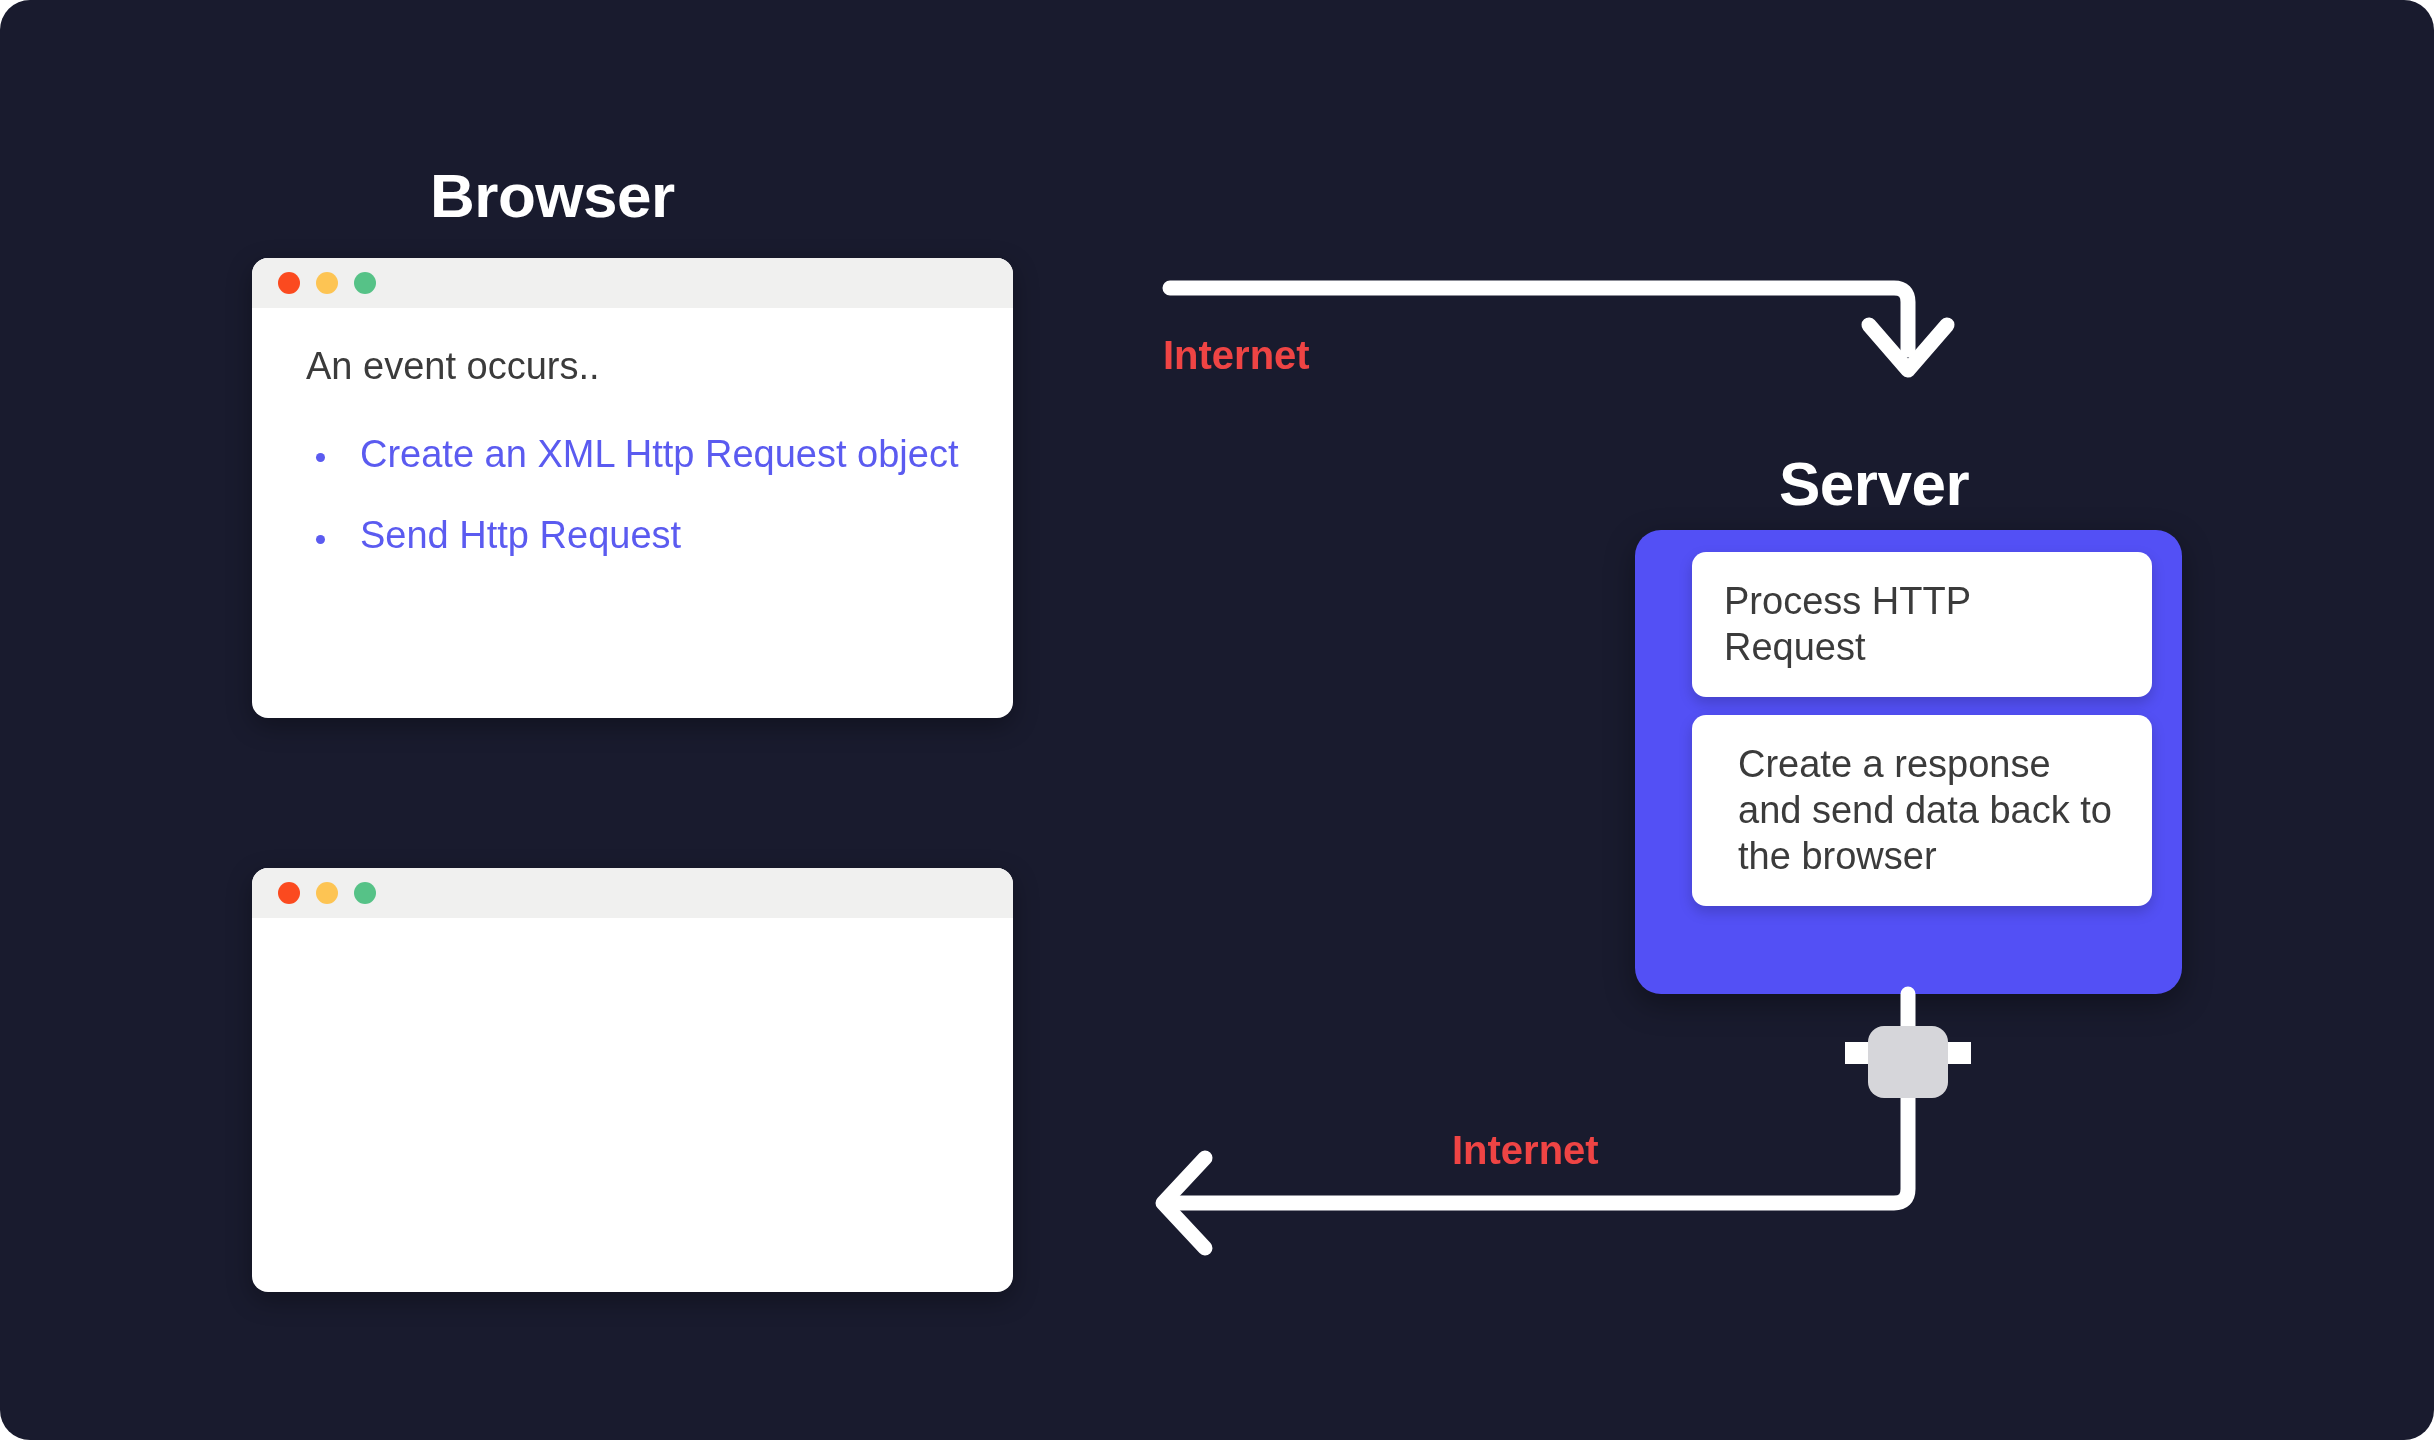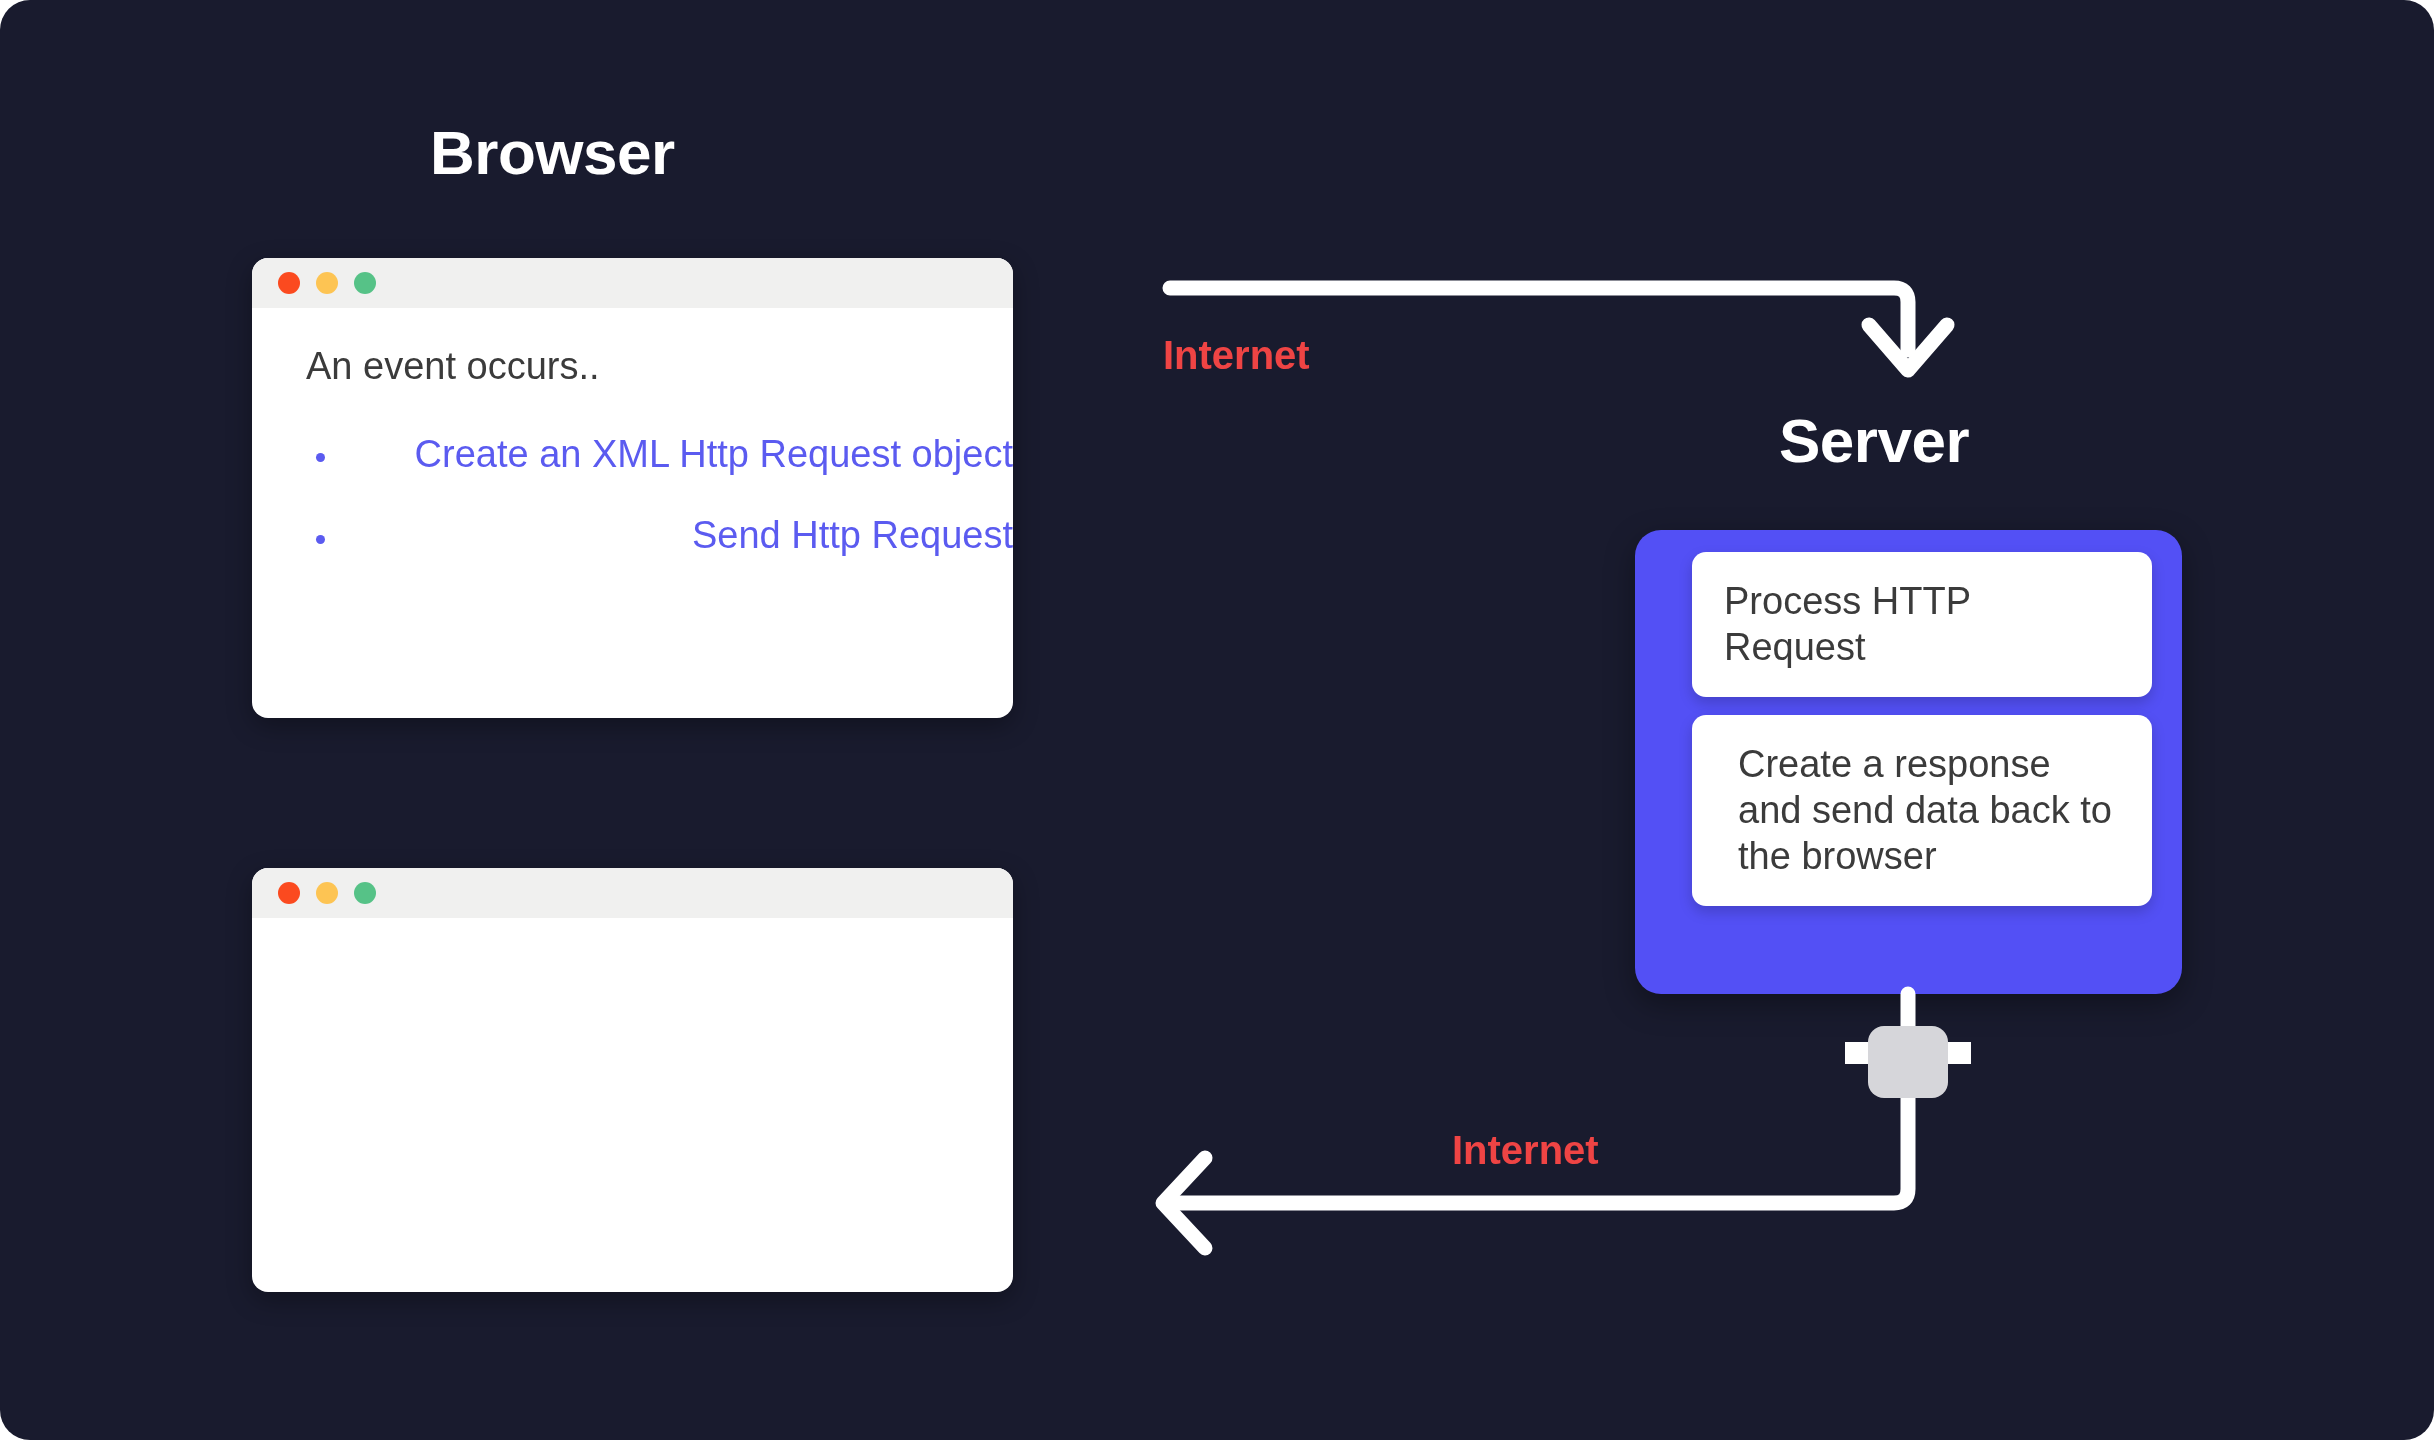--- a/index.html
+++ b/index.html
@@ -26,20 +26,21 @@
 
   
   .section-title {
     position: absolute;
     color: #ffffff;
     font-weight: bold;
     font-size: 62px;
     letter-spacing: -0.5px;
     line-height: 1;
     white-space: nowrap;
+    margin-top: 43px;
   }
   #browser-title { left: 430px; top: 122px; }
   #server-title  { left: 1779px; top: 410px; }
 
   
   .browser-window {
     position: absolute;
     background: #ffffff;
     border-radius: 16px;
     overflow: hidden;
@@ -72,21 +73,20 @@
     color: #3B3B3B;
     font-size: 38px;
     line-height: 1.2;
     margin: 36px 0 0 46px;
   }
 
   ul.steps {
     list-style: none;
     margin: 0;
     padding: 0;
-    text-align: right;
   }
   ul.steps li {
     position: relative;
     color: #5B5BF0;
     font-size: 38px;
     line-height: 1.1;
     padding-left: 48px;
     margin-left: 52px;
   }
   ul.steps li .bullet {

